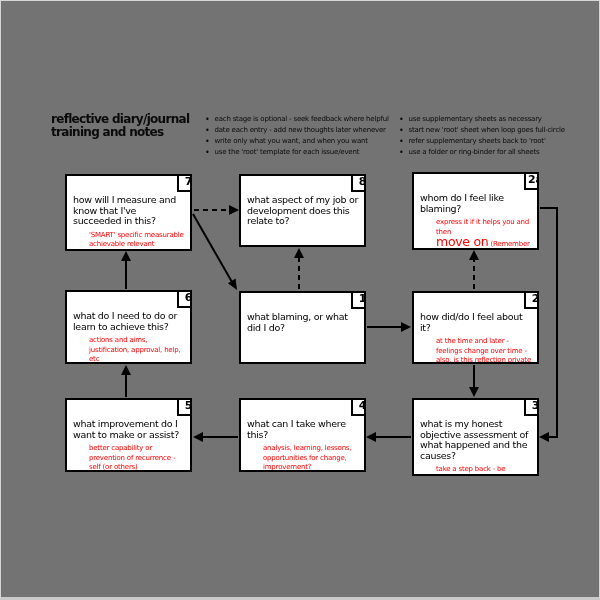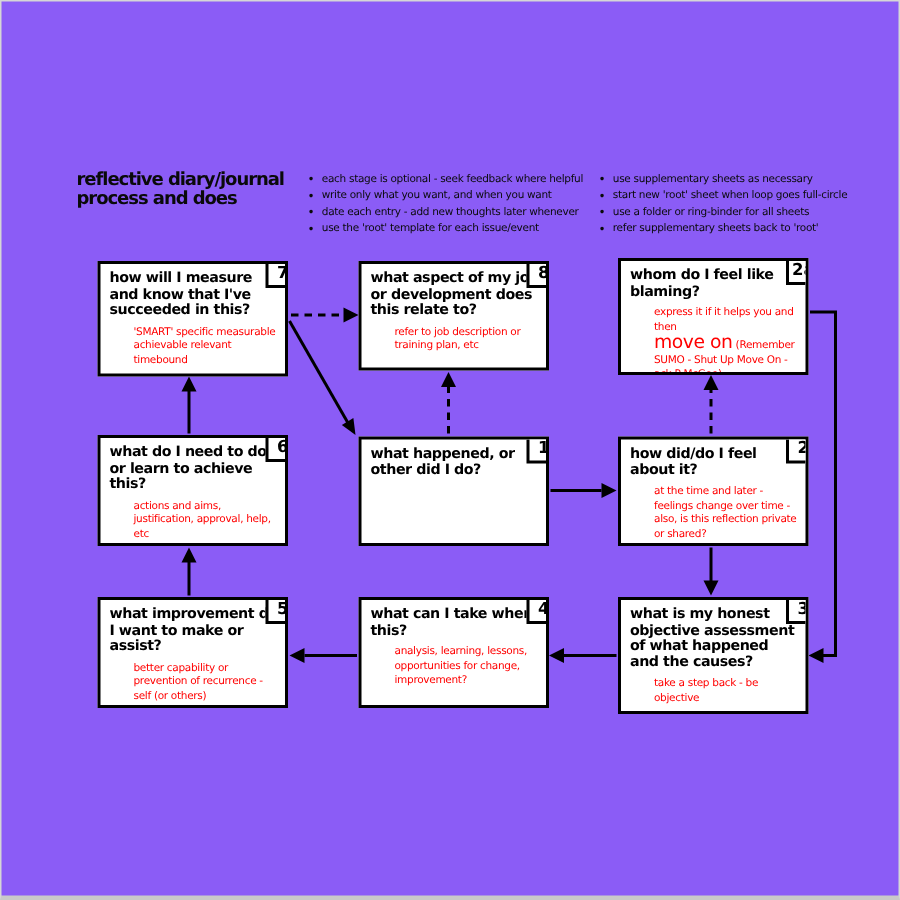--- a/index.html
+++ b/index.html
@@ -1,39 +1,39 @@
 <!DOCTYPE html>
 <html><head>
 <meta charset="utf-8">
 <style>
   html,body{margin:0;padding:0;background:#fff;}
   .page{
-    position:relative;width:600px;height:600px;background:#8b5cf6;overflow:hidden;
+    position:relative;width:600px;height:600px;background:#737373;overflow:hidden;
     font-family:"DejaVu Sans","Liberation Sans",sans-serif;color:#000;
     border:1px solid #d6d6d6;border-bottom:3px solid #c9c9c9;box-sizing:border-box;
   }
   .title{
     position:absolute;left:50px;top:112px;
     font-size:12px;font-weight:bold;letter-spacing:-0.7px;line-height:13px;color:#0a0a0a;
   }
   .notes{position:absolute;top:113px;margin:0;padding:0;list-style:none;}
   .notes.left{left:204px;width:185px;}
   .notes.right{left:398px;width:180px;}
   .notes li{
     display:flex;align-items:flex-start;
     font-size:7px;letter-spacing:-0.2px;line-height:11px;color:#0a0a0a;
   }
   .notes li::before{content:"•";font-size:8px;line-height:11px;margin-right:5px;}
   .box{
     position:absolute;background:#fff;border:2px solid #000;box-sizing:border-box;
     overflow:hidden;
   }
   .box .q{
-    margin:0;padding:5px 3px 0 6px;
-    font-size:9.5px;font-weight:bold;letter-spacing:-0.3px;line-height:10.5px;color:#000;
+    margin:0;padding:19px 3px 0 6px;
+    font-size:9.5px;font-weight:normal;letter-spacing:-0.3px;line-height:10.5px;color:#000;
   }
   .box .hint{
     margin:4px 0 0 0;padding:0 3px 0 22px;
     font-size:7px;letter-spacing:-0.2px;line-height:9.5px;color:#ff0000;
   }
   .badge{
     position:absolute;top:-4px;right:-10px;width:19px;height:16px;
     background:#fff;border:2px solid #000;
     font-size:11px;font-weight:bold;text-align:center;line-height:16px;color:#000;
   }
@@ -50,50 +50,50 @@
   #box4 {left:238px;top:397px;width:127px;height:74px;}
   #box3 {left:411px;top:397px;width:127px;height:78px;}
 </style>
 </head>
 <body>
 
 <div class="page">
 
   <div class="title">
     <div>reflective diary/journal</div>
-    <div>process and does</div>
+    <div>training and notes</div>
   </div>
 
   <ul class="notes left">
     <li>
         <span>each stage is optional - seek feedback where helpful</span>
       </li>
     <li>
+        <span>date each entry - add new thoughts later whenever</span>
+      </li>
+    <li>
         <span>write only what you want, and when you want</span>
       </li>
     <li>
-        <span>date each entry - add new thoughts later whenever</span>
-      </li>
-    <li>
         <span>use the 'root' template for each issue/event</span>
       </li>
   </ul>
 
   <ul class="notes right">
     <li>
         <span>use supplementary sheets as necessary</span>
       </li>
     <li>
         <span>start new 'root' sheet when loop goes full-circle</span>
       </li>
     <li>
+        <span>refer supplementary sheets back to 'root'</span>
+      </li>
+    <li>
         <span>use a folder or ring-binder for all sheets</span>
-      </li>
-    <li>
-        <span>refer supplementary sheets back to 'root'</span>
       </li>
   </ul>
 
   <svg class="arrows" width="600" height="600" viewBox="0 0 600 600">
 
     <g>
       <line x1="193" y1="209" x2="229" y2="209" stroke="#000" stroke-width="2" stroke-dasharray="5,4"></line>
       <polygon points="238,209 228,204 228,214" fill="#000"></polygon>
     </g>
 
@@ -150,40 +150,39 @@
 
   <div class="box" id="box7">
     <span class="badge">7</span>
     <p class="q">how will I measure and know that I've succeeded in this?</p>
     <p class="hint">'SMART' specific measurable achievable relevant timebound</p>
   </div>
 
   <div class="box" id="box8">
     <span class="badge">8</span>
     <p class="q">what aspect of my job or development does this relate to?</p>
-    <p class="hint">refer to job description or training plan, etc</p>
   </div>
 
   <div class="box" id="box2a">
     <span class="badge">2a</span>
     <p class="q">whom do I feel like blaming?</p>
     <p class="hint"><span>express it if it helps you and then</span><br>
       <span class="emph">move on</span>
       <span>(Remember SUMO - Shut Up Move On - ack P McGee)</span></p>
   </div>
 
   <div class="box" id="box6">
     <span class="badge">6</span>
     <p class="q">what do I need to do or learn to achieve this?</p>
     <p class="hint">actions and aims, justification, approval, help, etc</p>
   </div>
 
   <div class="box" id="box1">
     <span class="badge">1</span>
-    <p class="q">what happened, or other did I do?</p>
+    <p class="q">what blaming, or what did I do?</p>
   </div>
 
   <div class="box" id="box2">
     <span class="badge">2</span>
     <p class="q">how did/do I feel about it?</p>
     <p class="hint">at the time and later - feelings change over time - also, is this reflection private or shared?</p>
   </div>
 
   <div class="box" id="box5">
     <span class="badge">5</span>

